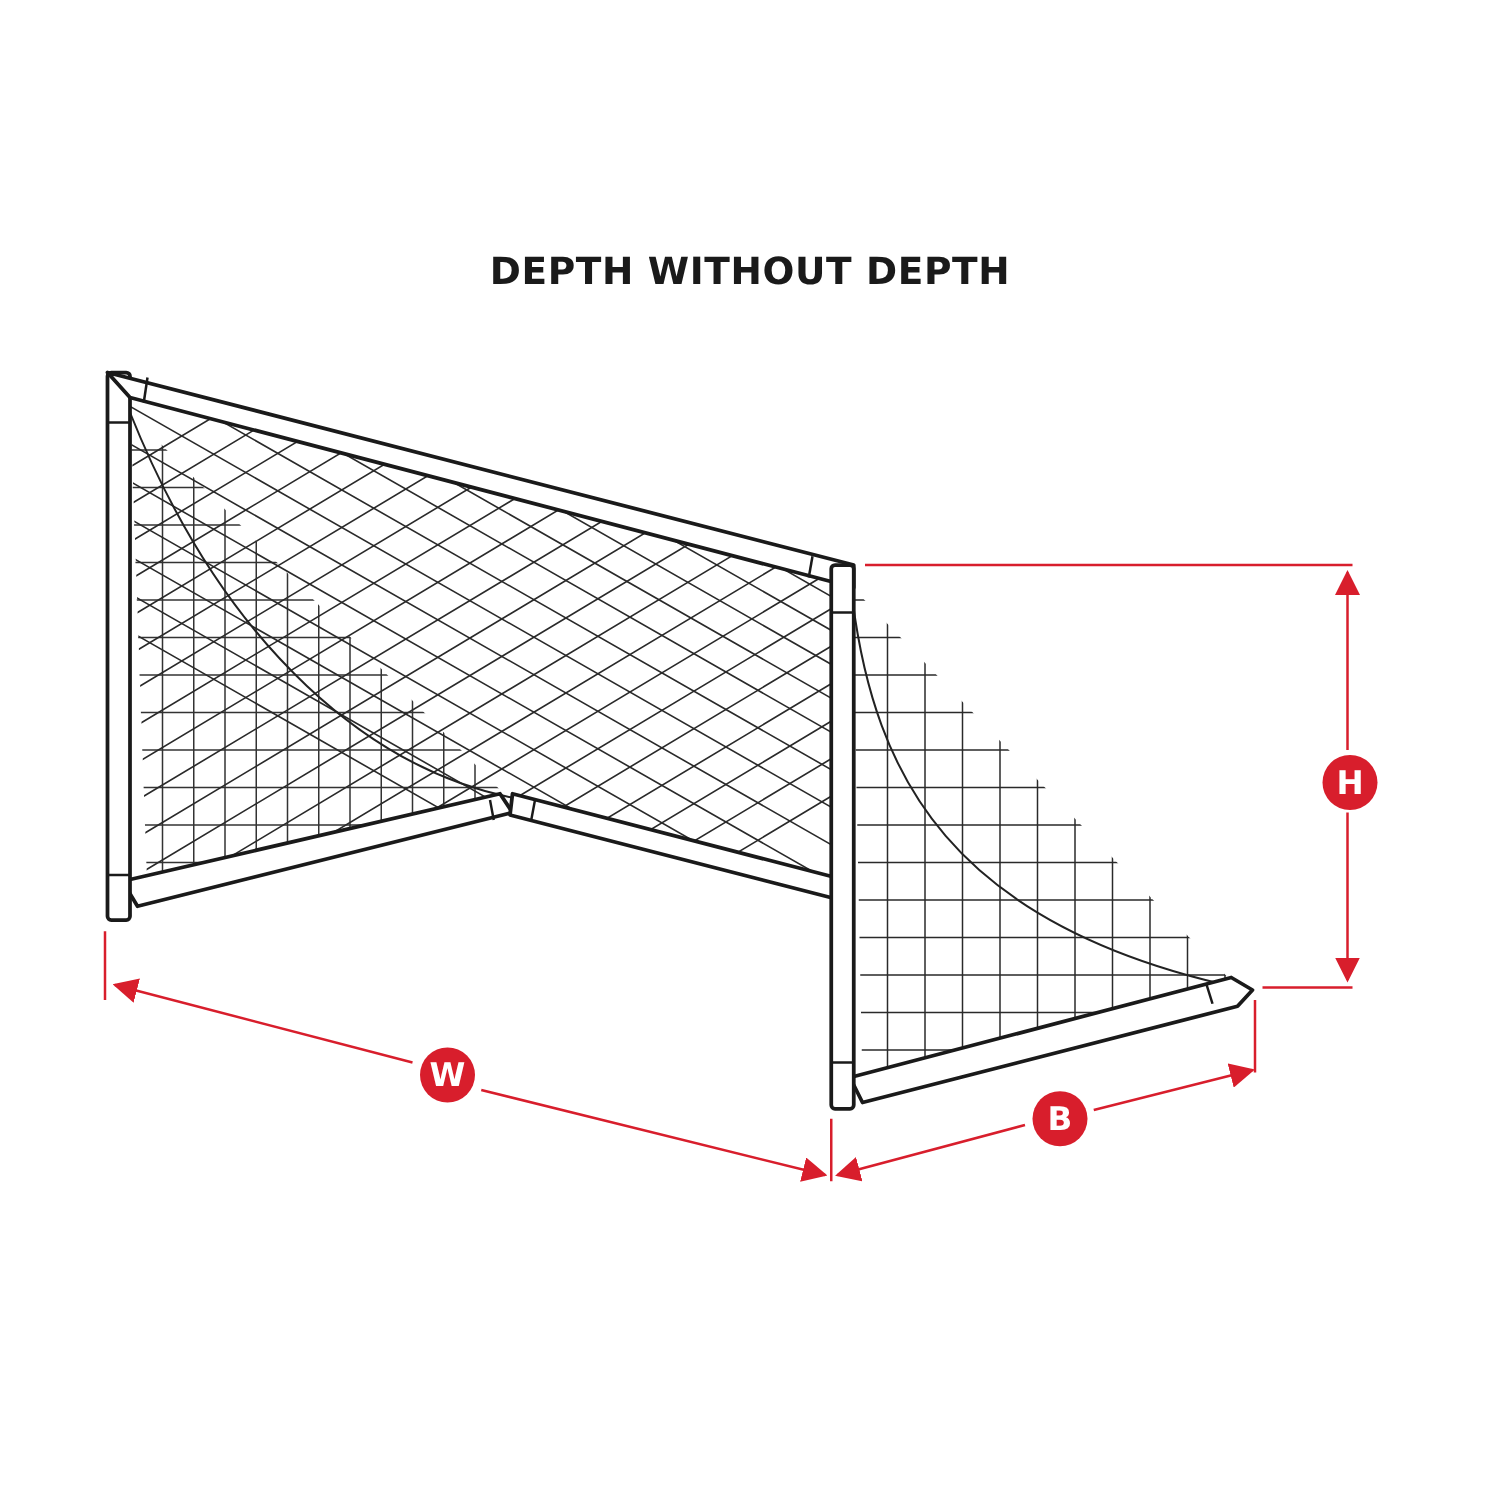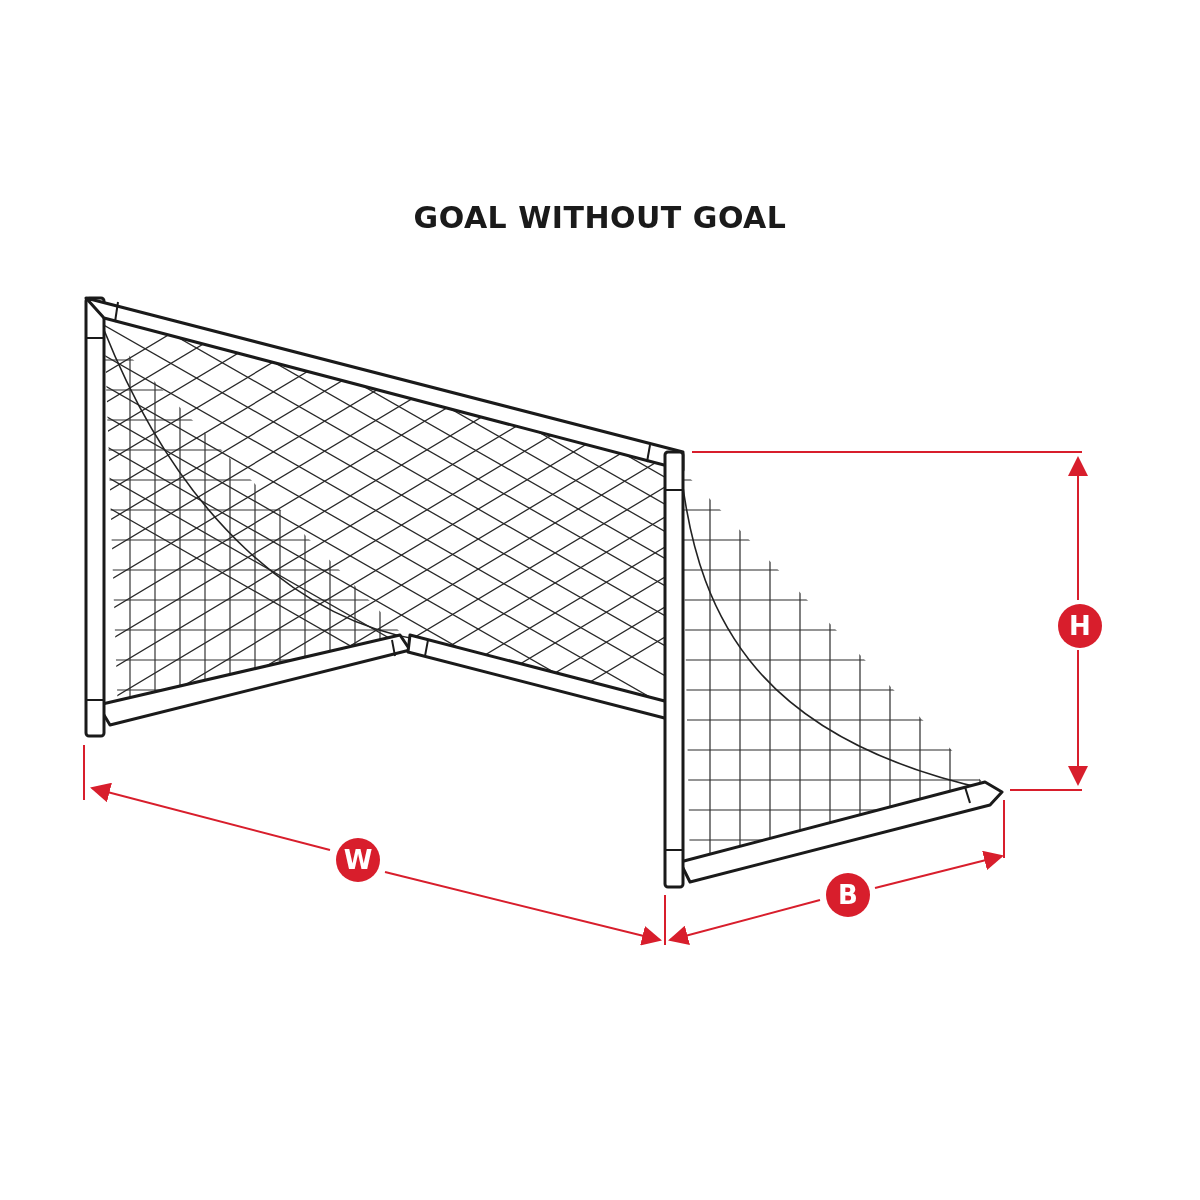--- a/index.html
+++ b/index.html
@@ -8,21 +8,21 @@
     position: absolute; left: 0; width: 1200px; top: 200px;
     text-align: center; font-family: "DejaVu Sans", sans-serif; font-weight: bold;
     font-size: 30px; letter-spacing: 0.5px; color: #1a1a1a;
   }
   svg { position: absolute; left: 0; top: 0; }
   .lbl { font-family: "DejaVu Sans", sans-serif; font-weight: bold; font-size: 26px; fill: #ffffff; }
 </style>
 </head>
 <body>
 
-<div class="title">GOAL WITHOUT GOAL</div>
+<div class="title">DEPTH WITHOUT DEPTH</div>
 
 <svg width="1200" height="1200" viewBox="0 0 1200 1200">
   <defs>
     <clipPath id="mainNet">
         <polygon points="104,318 665,465 665,700 408,640 118,715"></polygon>
       </clipPath>
     <clipPath id="sideNet">
         <polygon points="682,470 990,790 690,870"></polygon>
       </clipPath>
     <clipPath id="backNet">

